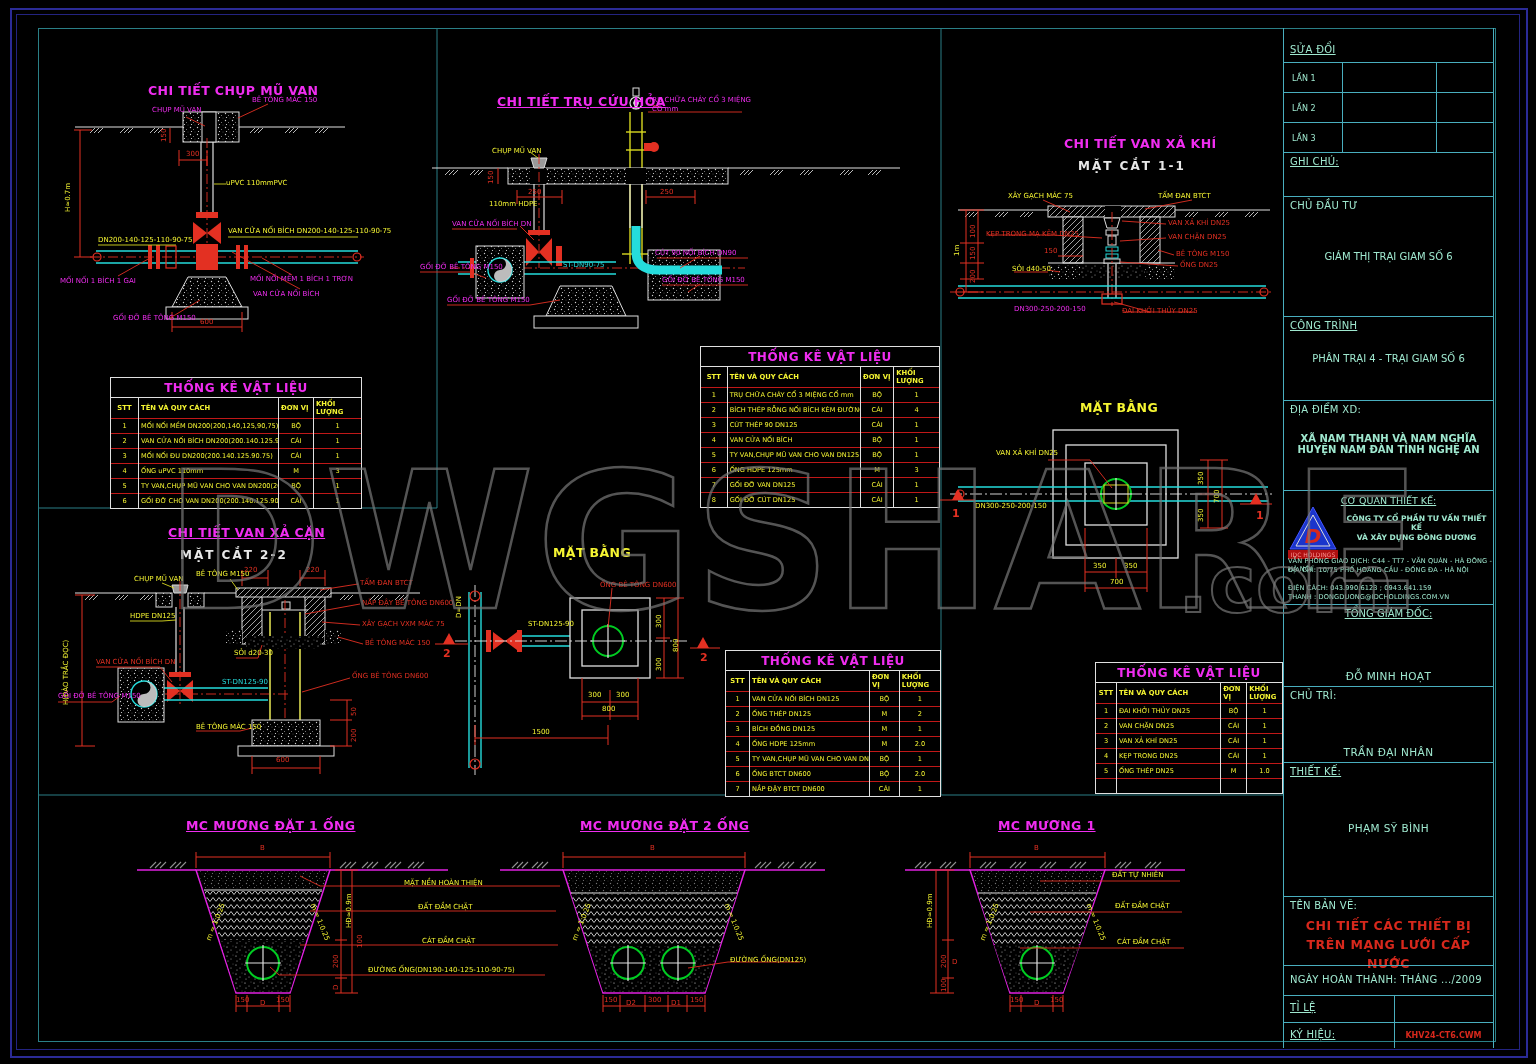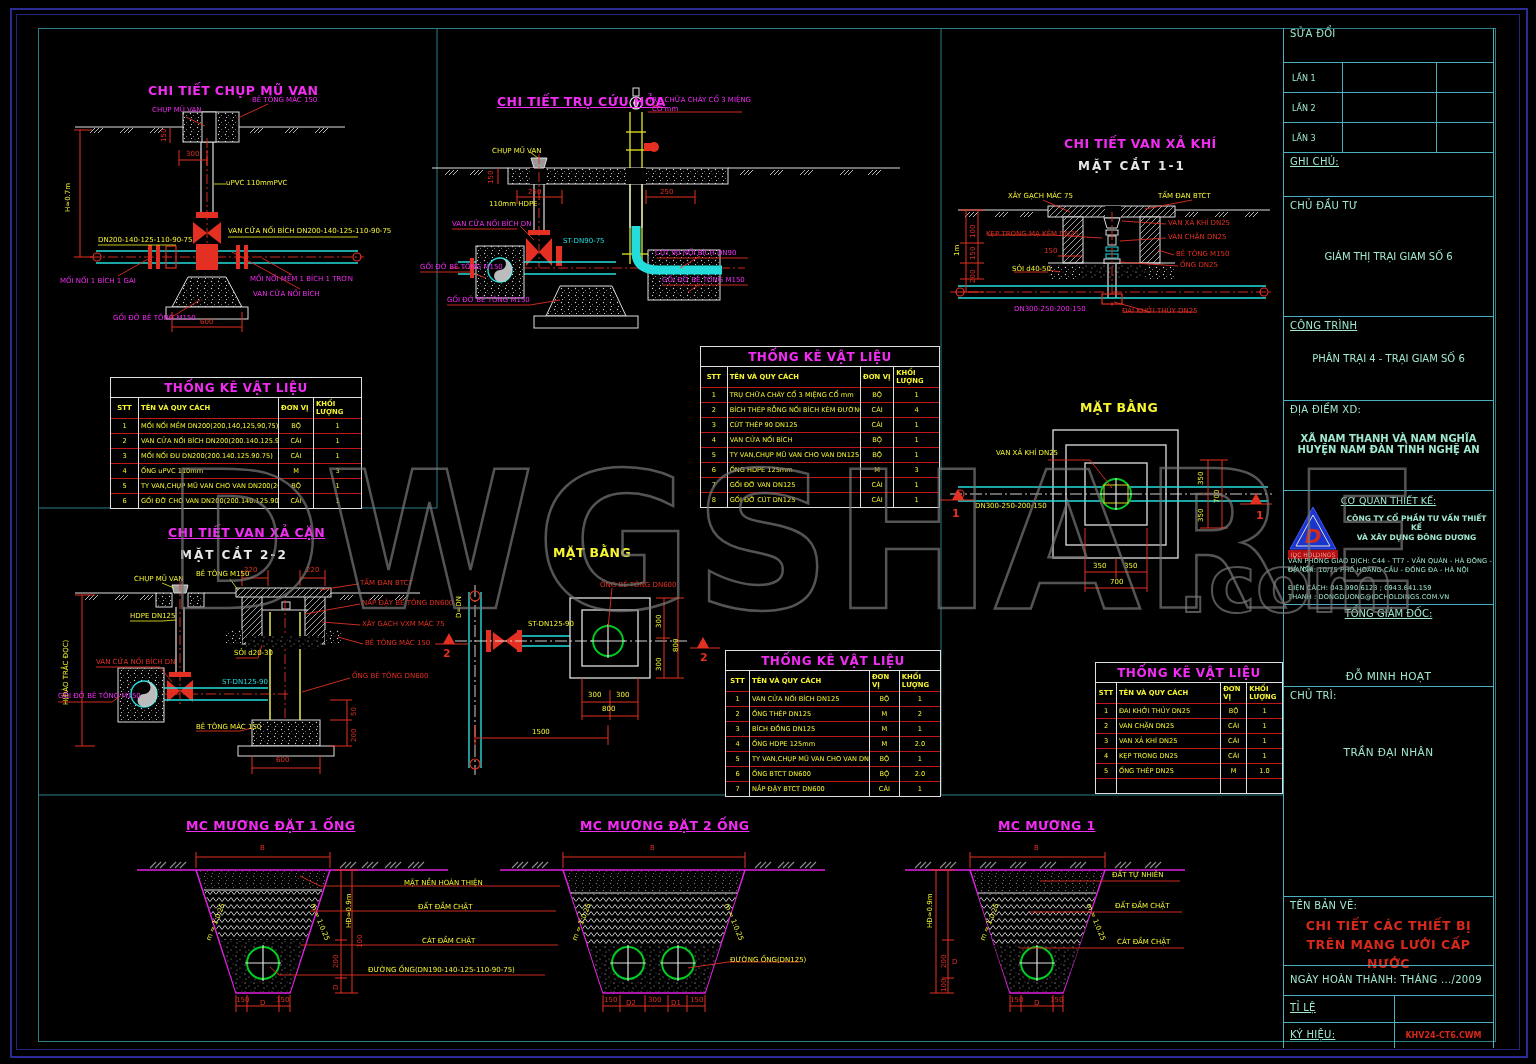--- a/index.html
+++ b/index.html
@@ -547,21 +547,21 @@
 
 <span class="L m tit und" style="left:497px;top:95px">CHI TIẾT TRỤ CỨU HỎA</span>
 <span class="L m s7" style="left:648px;top:96px">TRỤ CHỮA CHÁY CỔ 3 MIỆNG</span>
 <span class="L m s7" style="left:652px;top:105px">CỔ mm</span>
 <span class="L y s7" style="left:492px;top:147px">CHỤP MŨ VAN</span>
 <span class="L r s7 rot" style="left:487px;top:184px">150</span>
 <span class="L r s7" style="left:528px;top:188px">250</span>
 <span class="L r s7" style="left:660px;top:188px">250</span>
 <span class="L y s7" style="left:489px;top:200px">110mm HDPE</span>
 <span class="L m s7" style="left:452px;top:220px">VAN CỬA NỐI BÍCH DN</span>
-<span class="L c s7" style="left:563px;top:237px">ST-DN90-75</span>
+<span class="L c s7" style="left:563px;top:261px">ST-DN90-75</span>
 <span class="L m s7" style="left:655px;top:249px">CÚT 90 NỐI BÍCH DN90</span>
 <span class="L m s7" style="left:420px;top:263px">GỐI ĐỠ BÊ TÔNG M150</span>
 <span class="L m s7" style="left:662px;top:276px">GỐI ĐỠ BÊ TÔNG M150</span>
 <span class="L m s7" style="left:447px;top:296px">GỐI ĐỠ BÊ TÔNG M150</span>
 
 <span class="L m tit" style="left:1064px;top:137px">CHI TIẾT VAN XẢ KHÍ</span>
 <span class="L sub" style="left:1078px;top:160px">MẶT CẮT 1-1</span>
 <span class="L y s7" style="left:1008px;top:192px">XÂY GẠCH MÁC 75</span>
 <span class="L y s7" style="left:1158px;top:192px">TẤM ĐAN BTCT</span>
 <span class="L r s7" style="left:1168px;top:219px">VAN XẢ KHÍ DN25</span>
@@ -911,21 +911,21 @@
           <td></td>
           <td></td>
           <td></td>
         </tr>
       </tbody>
   </table>
 </div>
 
 <div id="tb">
   <div class="sec" style="top:0;height:34px;border-top:none">
-    <div class="tbl" style="padding-top:0;">SỬA ĐỔI</div>
+    <div class="tbl" style="padding-top:16px;text-decoration:underline">SỬA ĐỔI</div>
   </div>
   <div class="lanrow" style="position:absolute;top:34px;left:0;right:0">
     <div class="a">LẦN 1</div>
       <div class="b"></div>
       <div class="cc"></div>
   </div>
   <div class="lanrow" style="position:absolute;top:64px;left:0;right:0">
     <div class="a">LẦN 2</div>
       <div class="b"></div>
       <div class="cc"></div>
@@ -968,20 +968,24 @@
     <div style="position:absolute;bottom:3px;left:0;right:0" class="contact">THANH : DONGDUONG@IDCHOLDINGS.COM.VN</div>
   </div>
   <div class="sec" style="top:576px;height:82px">
     <div class="tbc" style="margin-top:3px;text-decoration:underline">TỔNG GIÁM ĐỐC:</div>
     <div class="tbname">ĐỖ MINH HOẠT</div>
   </div>
   <div class="sec" style="top:658px;height:76px">
     <div class="tbl">CHỦ TRÌ:</div>
     <div class="tbname">TRẦN ĐẠI NHÂN</div>
   </div>
+  <div class="sec" style="top:734px;height:76px">
+    <div class="tbl" style="text-decoration:underline">THIẾT KẾ:</div>
+    <div class="tbname">PHẠM SỸ BÌNH</div>
+  </div>
   <div class="sec" style="top:868px;height:69px">
     <div class="tbl">TÊN BẢN VẼ:</div>
     <div class="tb-red" style="margin-top:6px">CHI TIẾT CÁC THIẾT BỊ</div>
     <div class="tb-red">TRÊN MẠNG LƯỚI CẤP NƯỚC</div>
   </div>
   <div class="sec" style="top:937px;height:30px">
     <div class="tbl" style="font-size:10px;padding-top:8px">NGÀY HOÀN THÀNH: THÁNG .../2009</div>
   </div>
   <div class="sec" style="top:967px;height:27px">
     <div class="tbl" style="text-decoration:underline;padding-top:6px">TỈ LỆ</div>

